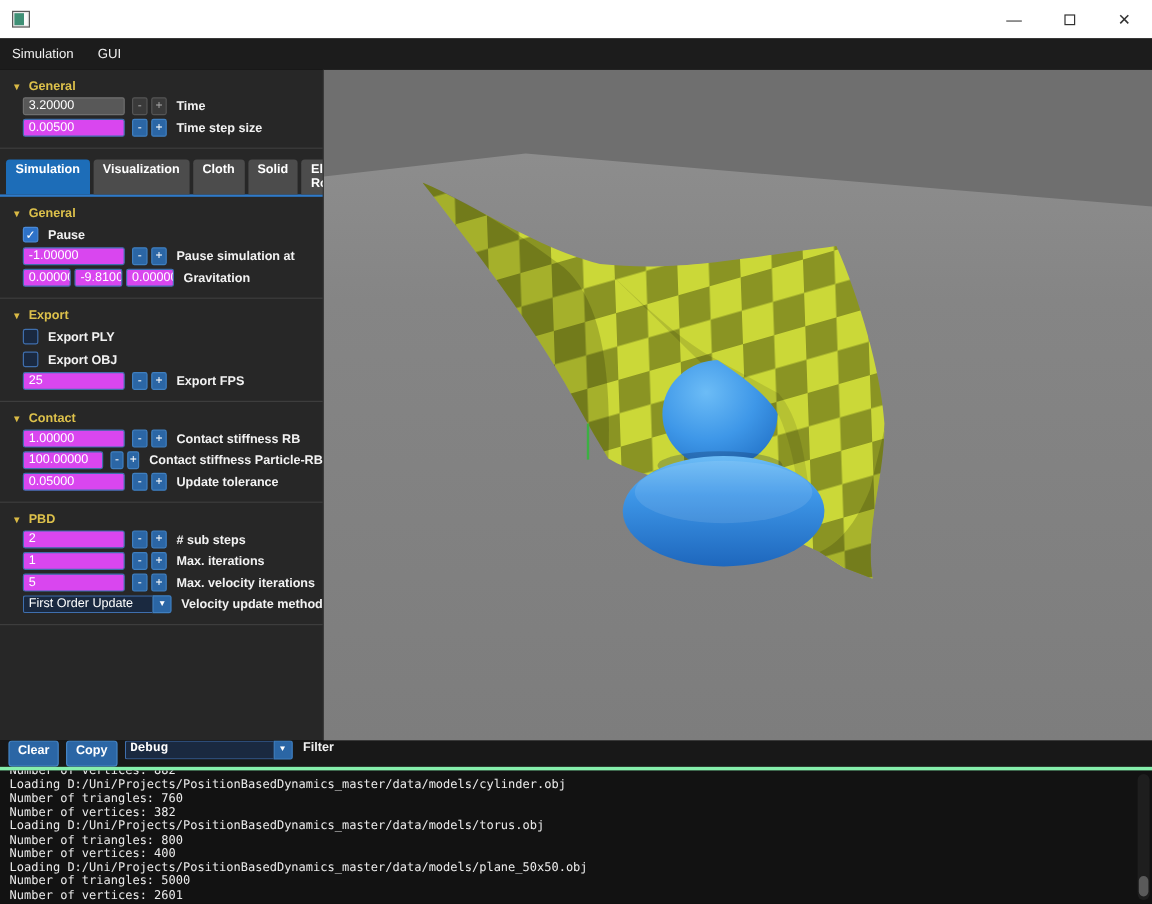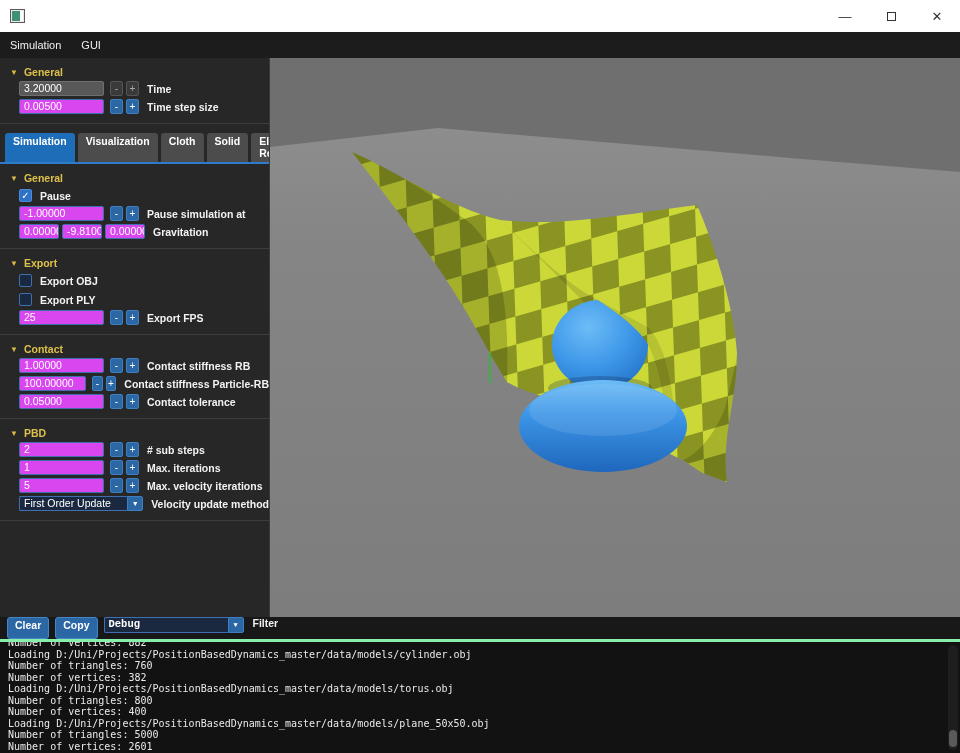--- a/index.html
+++ b/index.html
@@ -155,25 +155,25 @@
         <div class="row-label">Gravitation</div>
       </div>
       <div class="sep"></div>
 
       <div class="sec-header">
         <span class="sec-arrow">▼</span>
         <span class="sec-title">Export</span>
       </div>
       <div class="checkrow">
         <div class="checkbox"></div>
-        <div class="row-label">Export OBJ</div>
+        <div class="row-label">Export PLY</div>
       </div>
       <div class="checkrow">
         <div class="checkbox"></div>
-        <div class="row-label">Export PLY</div>
+        <div class="row-label">Export OBJ</div>
       </div>
       <div class="row">
         <div class="field">25</div>
         <div class="spin-btn">-</div>
         <div class="spin-btn">+</div>
         <div class="row-label">Export FPS</div>
       </div>
       <div class="sep"></div>
 
       <div class="sec-header">
@@ -189,21 +189,21 @@
       <div class="row">
         <div class="field">100.00000</div>
         <div class="spin-btn">-</div>
         <div class="spin-btn">+</div>
         <div class="row-label">Contact stiffness Particle-RB</div>
       </div>
       <div class="row">
         <div class="field">0.05000</div>
         <div class="spin-btn">-</div>
         <div class="spin-btn">+</div>
-        <div class="row-label">Contact tolerance</div>
+        <div class="row-label">Update tolerance</div>
       </div>
       <div class="sep"></div>
 
       <div class="sec-header">
         <span class="sec-arrow">▼</span>
         <span class="sec-title">PBD</span>
       </div>
       <div class="row">
         <div class="field">2</div>
         <div class="spin-btn">-</div>

